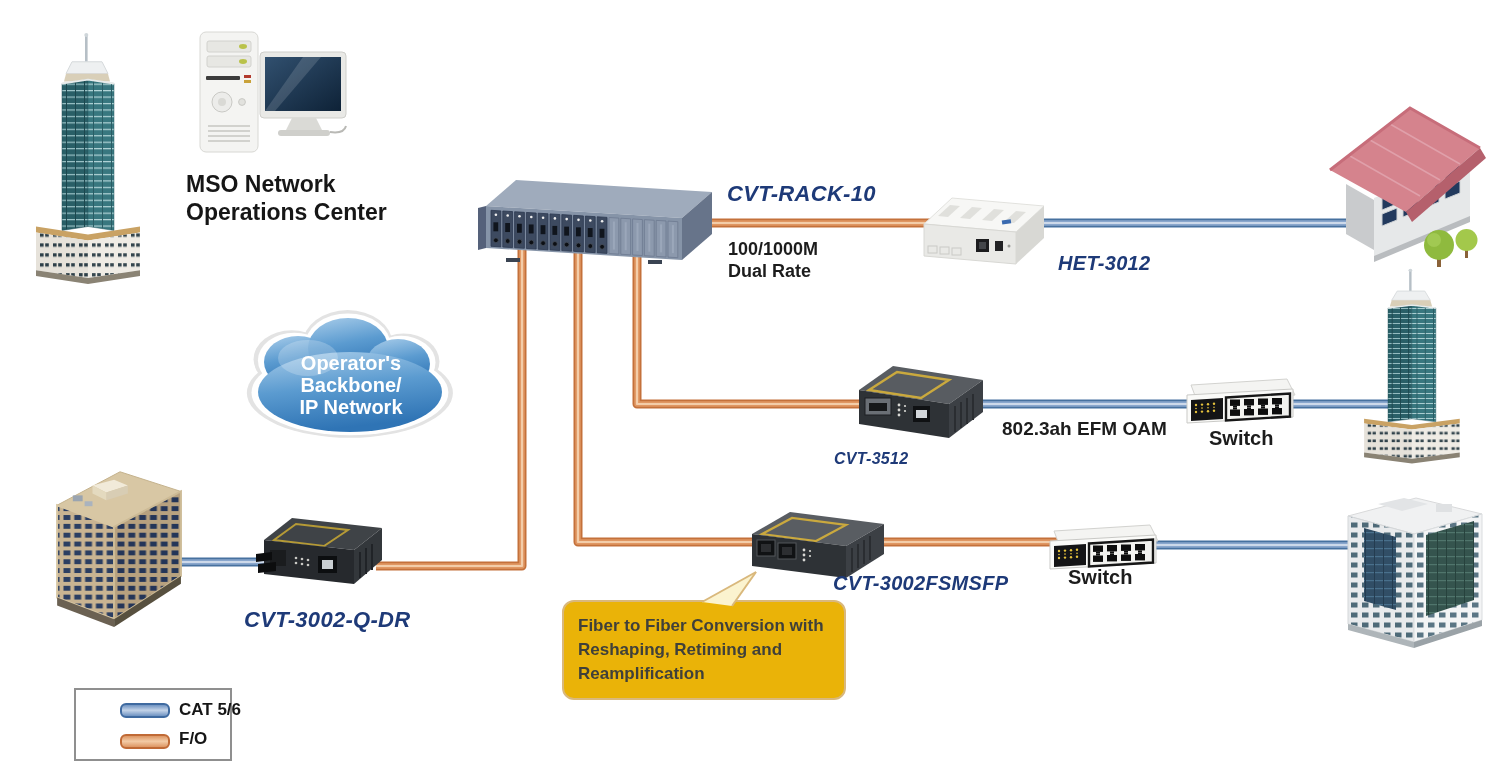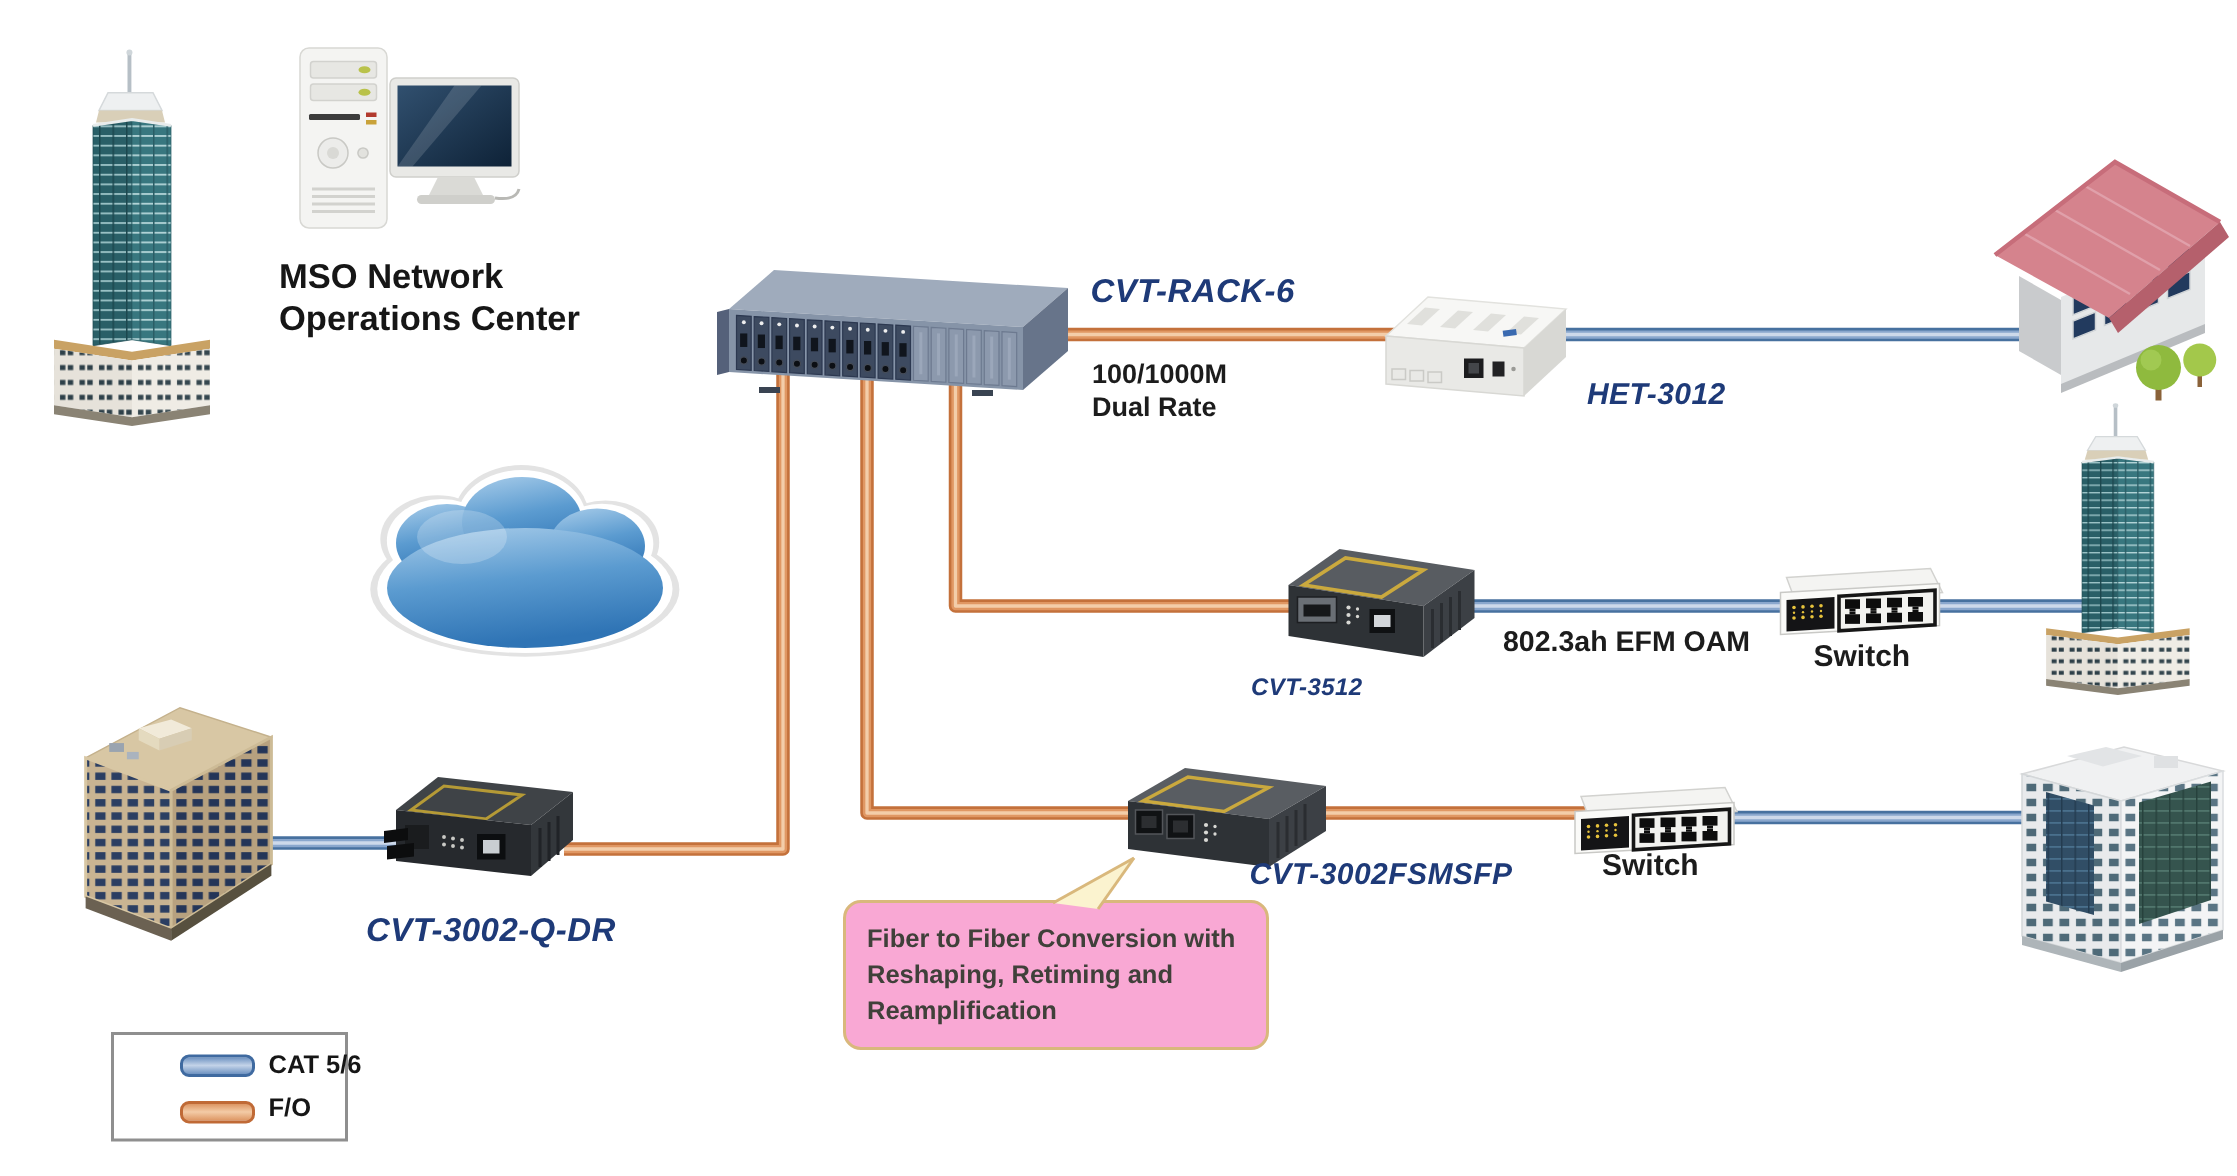--- a/index.html
+++ b/index.html
@@ -26,21 +26,21 @@
   #cvt3512-name{left:834px;top:450px;font-size:16px;}
   #oam-label{left:1002px;top:418px;font-size:19px;}
   #sw1-label{left:1209px;top:427px;font-size:20px;}
   #fsmsfp-name{left:833px;top:572px;}
   #sw2-label{left:1068px;top:566px;font-size:20px;}
   #qdr-name{left:244px;top:607px;font-size:22px;}
   
   #cloud-text{position:absolute;left:268px;top:352px;width:166px;text-align:center;
               color:#ffffff;font-weight:bold;font-size:20px;line-height:22px;}
   
-  #callout{position:absolute;left:562px;top:600px;width:252px;background:#f9a8d4;
+  #callout{position:absolute;left:562px;top:600px;width:252px;background:#eab308;
            border:2px solid #d9b87c;border-radius:12px;padding:12px 14px;
            color:#40403a;font-weight:bold;font-size:17px;line-height:24px;}
   #callout-tail{position:absolute;left:688px;top:572px;}
   
   #legend{position:absolute;left:74px;top:688px;width:128px;border:2px solid #8f8f8f;
           background:#ffffff;padding:10px 14px 10px 12px;}
   .legend-row{display:flex;align-items:center;gap:9px;padding-left:32px;}
   .legend-row + .legend-row{margin-top:9px;align-items:flex-end;}
   .pill{width:46px;height:11px;border-radius:6px;flex:0 0 auto;}
   .pill-cat{border:2px solid #3f6aa0;background:linear-gradient(180deg,#6f93c2,#c3d3e8 48%,#6f93c2);}
@@ -319,20 +319,25 @@
         <ellipse cx="120" cy="92" rx="92" ry="40"></ellipse>
     </g>
     <g fill="url(#cloudGrad)">
       <ellipse cx="68" cy="62" rx="34" ry="26"></ellipse>
         <ellipse cx="118" cy="48" rx="40" ry="30"></ellipse>
       <ellipse cx="168" cy="64" rx="32" ry="25"></ellipse>
         <ellipse cx="120" cy="92" rx="92" ry="40"></ellipse>
     </g>
     <ellipse cx="78" cy="58" rx="30" ry="18" fill="#ffffff" opacity="0.22"></ellipse>
   </svg>
+  <div id="cloud-text" class="z3">
+    <div>Operator's</div>
+    <div>Backbone/</div>
+    <div>IP Network</div>
+  </div>
 
   <svg class="abs z2" style="left:472px;top:170px" width="250" height="95" viewBox="0 0 250 95">
     <polygon points="6,38 14,36 14,78 6,80" fill="#55617a"></polygon>
     <polygon points="14,36 44,10 240,22 210,48" fill="#9fabbc"></polygon>
     <polygon points="14,36 210,48 210,90 14,78" fill="#8694a8"></polygon>
     <polygon points="210,48 240,22 240,64 210,90" fill="#67748a"></polygon>
     <g id="rack-slots">
         <polygon points="19,40.305 28.8,40.9028 28.8,76.9028 19,76.305" fill="#3d4a60" stroke="#2c3850" stroke-width="0.8"></polygon>
         <circle cx="23.9" cy="44.805" r="1.3" fill="#eeeeee"></circle>
         <rect x="21.4" y="52.305" width="4.8" height="9" fill="#10151d"></rect>
@@ -508,21 +513,21 @@
     <span>Fiber to Fiber Conversion with Reshaping, Retiming and Reamplification</span>
   </div>
   <svg id="callout-tail" class="z3" width="80" height="36" viewBox="0 0 80 36">
     <polygon points="68,0 14,30 44,34" fill="#fbf3cf"></polygon>
     <line x1="68" y1="0" x2="14" y2="30" stroke="#d9b87c" stroke-width="2"></line>
     <line x1="68" y1="0" x2="44" y2="34" stroke="#d9b87c" stroke-width="2"></line>
   </svg>
 
   <div id="noc-label" class="z3">MSO Network Operations Center</div>
 
-  <div id="rack-name" class="lbl-navy z3">CVT-RACK-6</div>
+  <div id="rack-name" class="lbl-navy z3">CVT-RACK-10</div>
   <div id="rack-rate" class="lbl-dark z3">
     <div>100/1000M</div>
     <div>Dual Rate</div>
   </div>
 
   <div id="het-name" class="lbl-navy z3">HET-3012</div>
   <div id="cvt3512-name" class="lbl-navy z3">CVT-3512</div>
   <div id="oam-label" class="lbl-dark z3">802.3ah EFM OAM</div>
   <div id="sw1-label" class="lbl-dark z3">Switch</div>
   <div id="fsmsfp-name" class="lbl-navy z3">CVT-3002FSMSFP</div>

